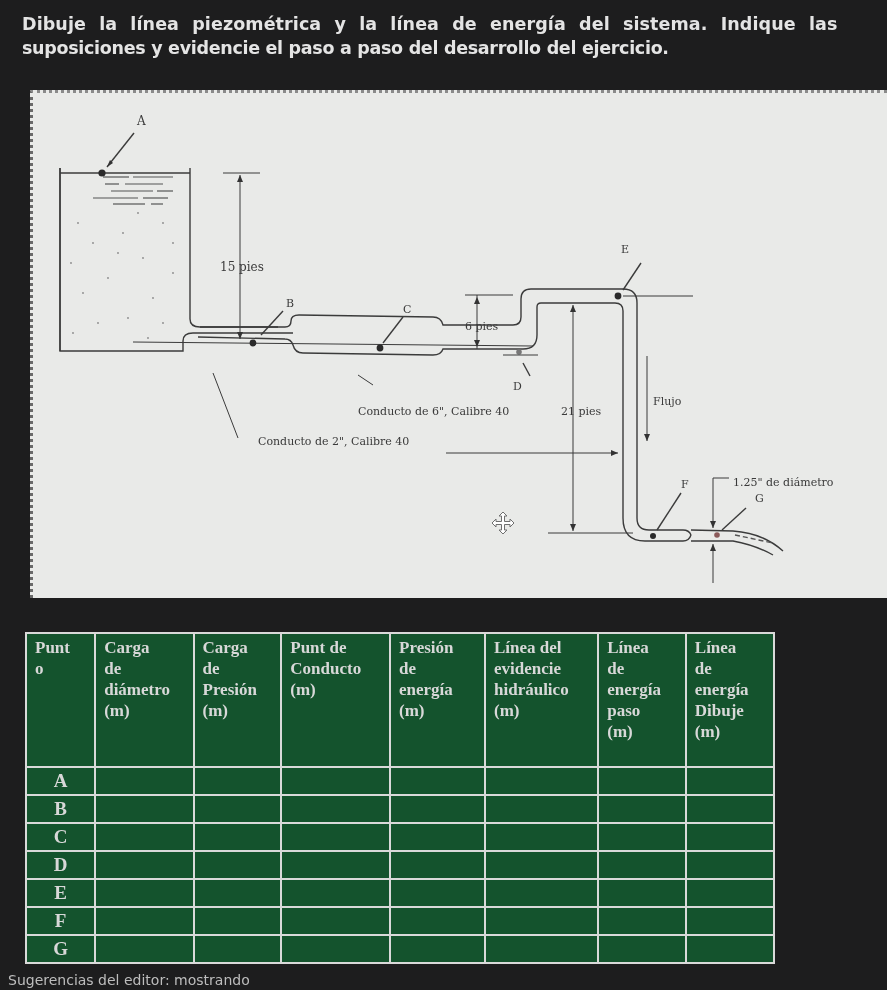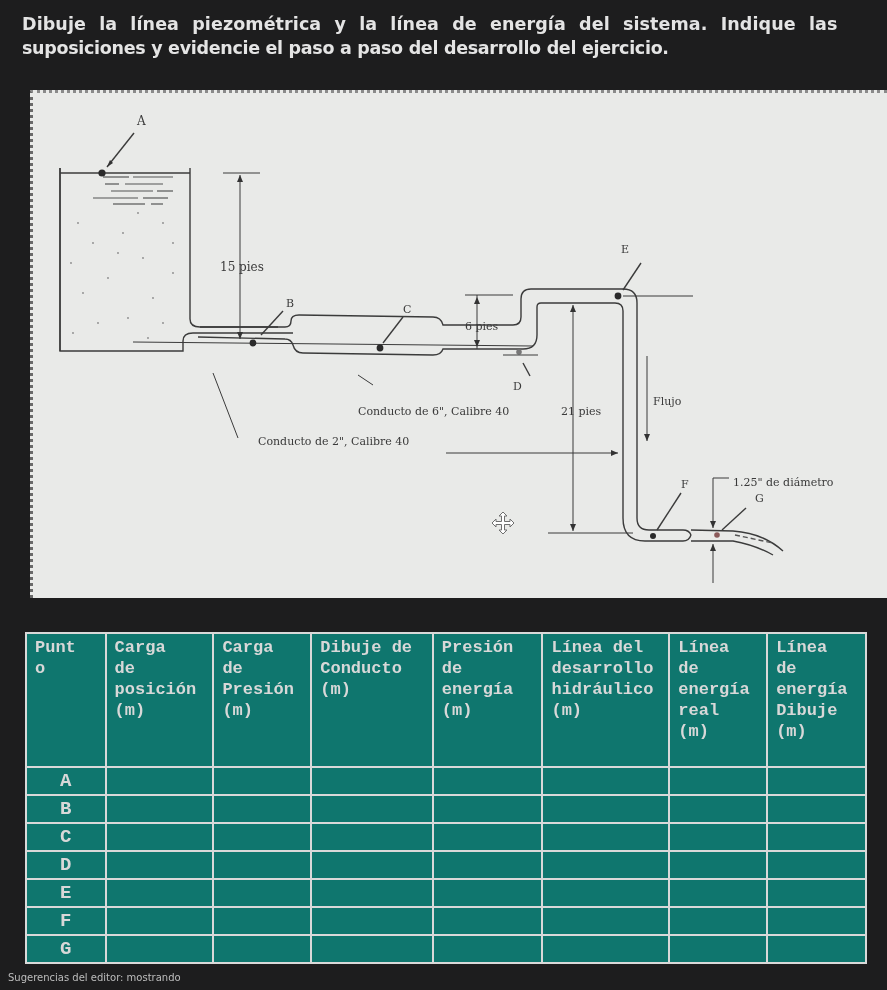--- a/index.html
+++ b/index.html
@@ -24,45 +24,45 @@
       border-left: 3px dotted #6a6a6a;
     }
     .figure svg { position: absolute; left: 0; top: 0; }
     .figure svg text { font-family: "DejaVu Serif", "Liberation Serif", serif; fill: #3a3a3a; }
     .move-cursor {
       position: absolute; left: 458px; top: 418px; width: 24px; height: 24px;
     }
     .table-wrap { position: absolute; left: 25px; top: 632px; }
     table.data-table {
       border-collapse: collapse;
-      width: 842px;
-      font-family: Liberation Mono, monospace;
+      width: 750px;
+      font-family: Liberation Serif, serif;
       font-weight: bold;
       color: #d8d8d8;
-      background: #0f766e;
+      background: #14532d;
     }
     table.data-table th, table.data-table td {
       border: 2px solid #d9d9d9;
       vertical-align: top;
       text-align: left;
     }
     table.data-table th {
       font-size: 17px; line-height: 21px;
       padding: 3px 8px 4px 8px;
       height: 134px;
       font-weight: bold;
     }
     table.data-table td { height: 28px; font-size: 18px; }
     table.data-table td.pt {
       text-align: center; font-size: 19px; line-height: 24px;
       padding-top: 1px;
     }
     .footer-text {
       position: absolute; left: 8px; top: 972px;
-      font-size: 10px; color: #bdbdbd;
+      font-size: 14px; color: #bdbdbd;
       font-family: "DejaVu Sans", sans-serif;
     }
   </style>
 </head>
 <body>
 
 <div class="page">
 
   <div class="prompt">
     <span class="line1">Dibuje la línea piezométrica y la línea de energía del sistema. Indique las</span>
@@ -212,51 +212,51 @@
     <table class="data-table">
       <thead>
         <tr>
           <th style="width:80px">
             <div>Punt</div>
             <div>o</div>
           </th>
           <th style="width:108px">
             <div>Carga</div>
             <div>de</div>
-            <div>posición</div>
+            <div>diámetro</div>
             <div>(m)</div>
           </th>
           <th style="width:98px">
             <div>Carga</div>
             <div>de</div>
             <div>Presión</div>
             <div>(m)</div>
           </th>
           <th style="width:122px">
-            <div>Dibuje de</div>
+            <div>Punt de</div>
             <div>Conducto</div>
             <div>(m)</div>
           </th>
           <th style="width:110px">
             <div>Presión</div>
             <div>de</div>
             <div>energía</div>
             <div>(m)</div>
           </th>
           <th style="width:127px">
             <div>Línea del</div>
-            <div>desarrollo</div>
+            <div>evidencie</div>
             <div>hidráulico</div>
             <div>(m)</div>
           </th>
           <th style="width:98px">
             <div>Línea</div>
             <div>de</div>
             <div>energía</div>
-            <div>real</div>
+            <div>paso</div>
             <div>(m)</div>
           </th>
           <th style="width:99px">
             <div>Línea</div>
             <div>de</div>
             <div>energía</div>
             <div>Dibuje</div>
             <div>(m)</div>
           </th>
         </tr>

